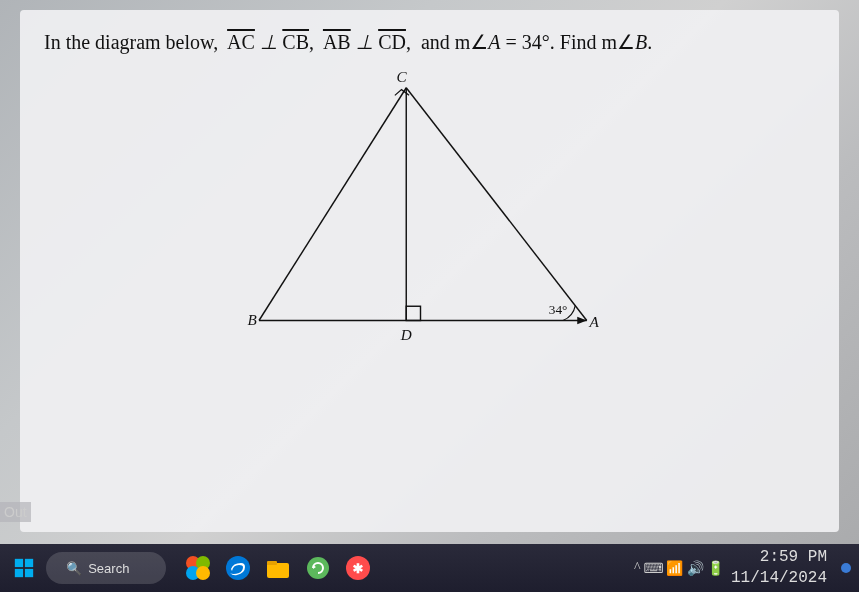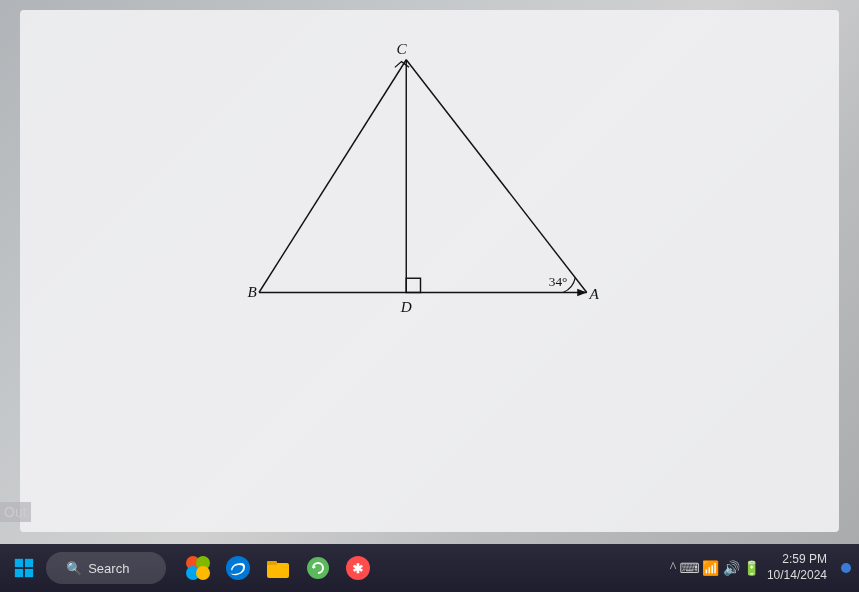--- a/index.html
+++ b/index.html
@@ -154,22 +154,22 @@
 
     .sys-icon {
       color: #ccc;
       font-size: 14px;
       cursor: pointer;
     }
 
     .taskbar-clock {
       text-align: right;
       color: #ddd;
-      font-size: 12px;
-      font-family: Liberation Sans, sans-serif;
+      font-size: 16px;
+      font-family: Liberation Mono, monospace;
       line-height: 1.3;
       margin-right: 4px;
     }
 
     .taskbar-dot {
       width: 10px;
       height: 10px;
       border-radius: 50%;
       background: #3a7bd5;
       margin-left: 4px;
@@ -187,20 +187,26 @@
       background: rgba(180,180,185,0.7);
       padding: 2px 4px;
     }
   </style>
 </head>
 <body>
 
 <div class="bg"></div>
 
 <div class="content-area">
+  <div class="problem-text">
+    In the diagram below,&nbsp;
+    <span class="math"><overline>AC</overline> ⊥ <overline>CB</overline></span>,&nbsp;
+    <span class="math"><overline>AB</overline> ⊥ <overline>CD</overline></span>,&nbsp;
+    and m∠<em>A</em> = 34°. Find m∠<em>B</em>.
+  </div>
 
   <div class="diagram-container">
     <svg viewBox="0 0 400 310">
 
       <line x1="20" y1="265" x2="365" y2="265" stroke="#111" stroke-width="1.5"></line>
 
       <line x1="20" y1="265" x2="175" y2="20" stroke="#111" stroke-width="1.5"></line>
 
       <line x1="175" y1="20" x2="365" y2="265" stroke="#111" stroke-width="1.5"></line>
 
@@ -287,17 +293,17 @@
   <div class="taskbar-right">
     <div class="taskbar-sys-icons">
       <span class="sys-icon">^</span>
       <span class="sys-icon">⌨</span>
       <span class="sys-icon">📶</span>
       <span class="sys-icon">🔊</span>
       <span class="sys-icon">🔋</span>
     </div>
     <div class="taskbar-clock">
       <div>2:59 PM</div>
-      <div>10/14/2024</div>
+      <div>11/14/2024</div>
     </div>
     <div class="taskbar-dot"></div>
   </div>
 </div>
 
 </body></html>

